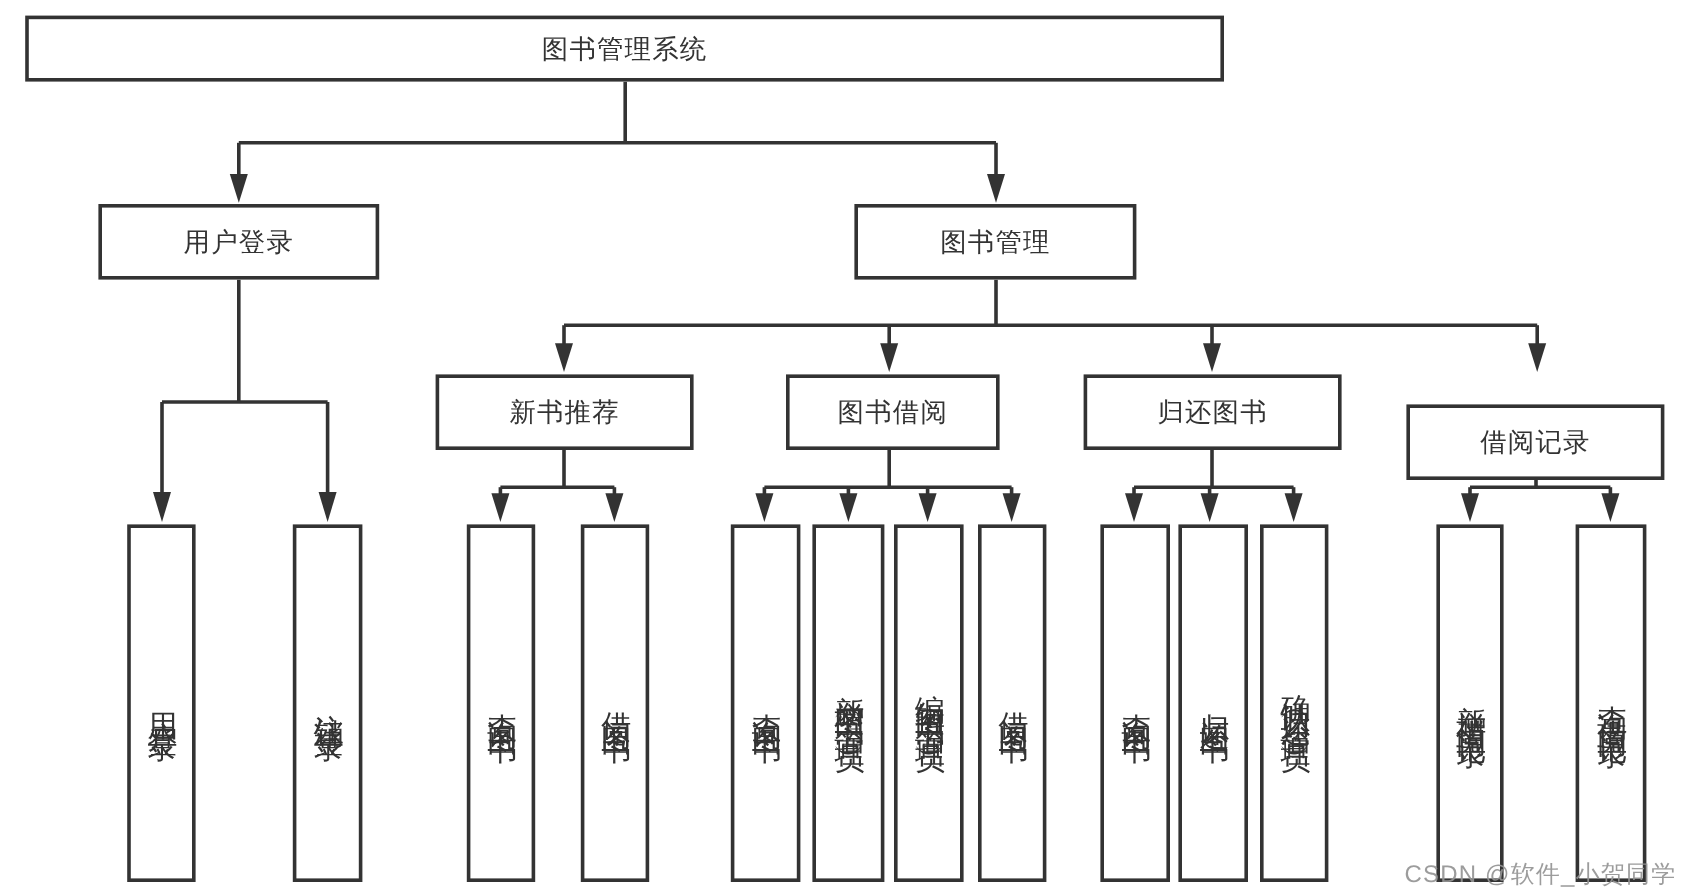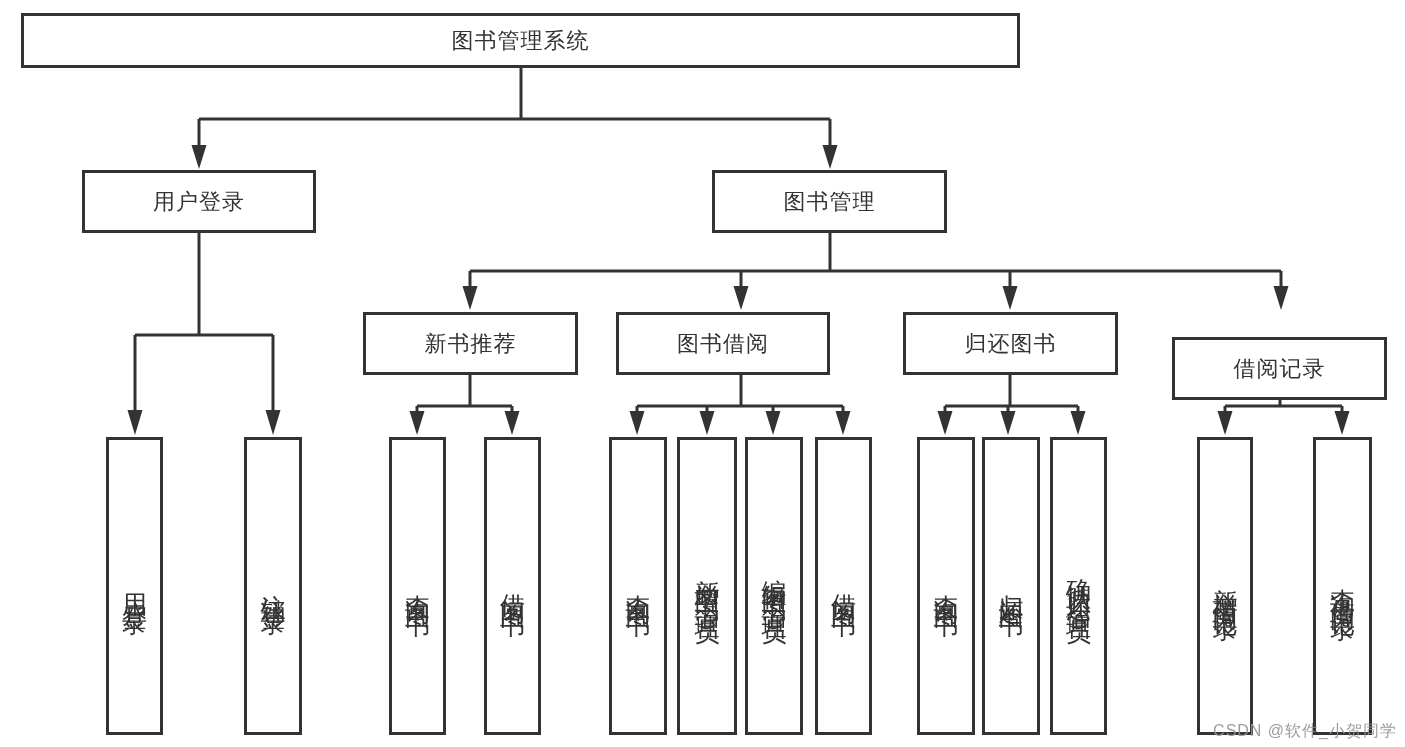--- a/index.html
+++ b/index.html
@@ -38,21 +38,21 @@
     writing-mode: vertical-rl;
     text-orientation: mixed;
     letter-spacing: 6px;
     line-height: 1;
     white-space: nowrap;
   }
   #watermark {
     position: absolute;
     right: 8px;
     bottom: 5px;
-    font-size: 16px;
+    font-size: 20px;
     color: rgba(148,148,148,0.92);
     letter-spacing: 1px;
     z-index: 5;
     white-space: nowrap;
   }
 </style>
 </head>
 <body>
 
 <div id="stage">
@@ -129,21 +129,21 @@
       <path d="M1334.5,411 L1349.5,411 L1342,435 Z"></path>
     </g>
   </svg>
 
   <div class="box hnode" style="left:21px; top:13px; width:999px; height:55px;">图书管理系统</div>
 
   <div class="box hnode" style="left:82px; top:170px; width:234px; height:63px;">用户登录</div>
   <div class="box hnode" style="left:363px; top:312px; width:215px; height:63px;">新书推荐</div>
 
   <div class="box hnode" style="left:712px; top:170px; width:235px; height:63px;">图书管理</div>
-  <div class="box hnode" style="left:616px; top:312px; width:214px; height:63px;">图书借阅</div>
+  <div class="box hnode" style="left:655px; top:312px; width:178px; height:63px;">图书借阅</div>
   <div class="box hnode" style="left:903px; top:312px; width:215px; height:63px;">归还图书</div>
   <div class="box hnode" style="left:1172px; top:312px; width:215px; height:63px;margin-top:25px;">借阅记录</div>
 
   <div class="box leaf" style="left:106px; top:437px; width:57px; height:298px;">
     <span class="vtext">用户登录</span>
   </div>
   <div class="box leaf" style="left:244px; top:437px; width:58px; height:298px;">
     <span class="vtext">注销登录</span>
   </div>
 

